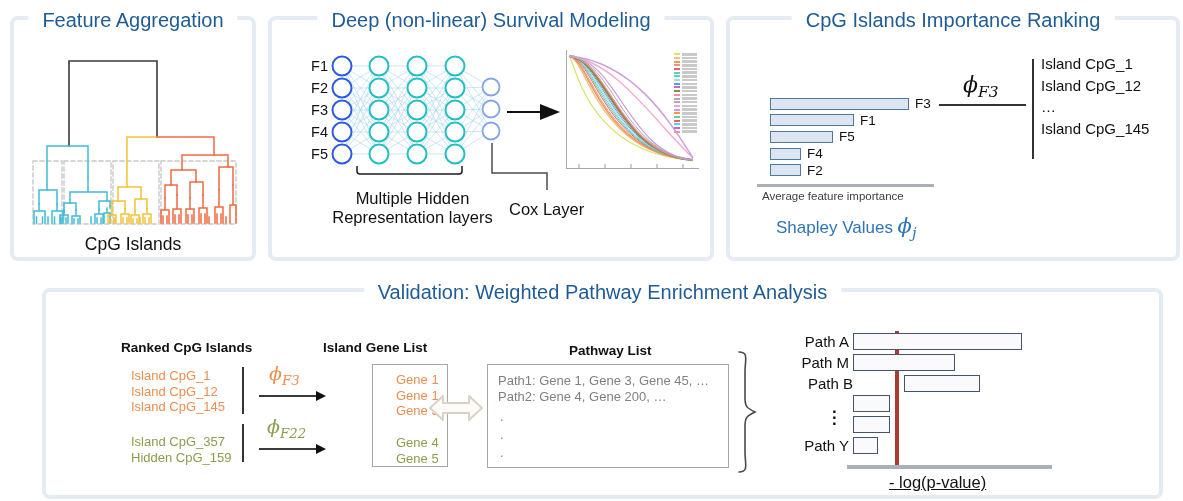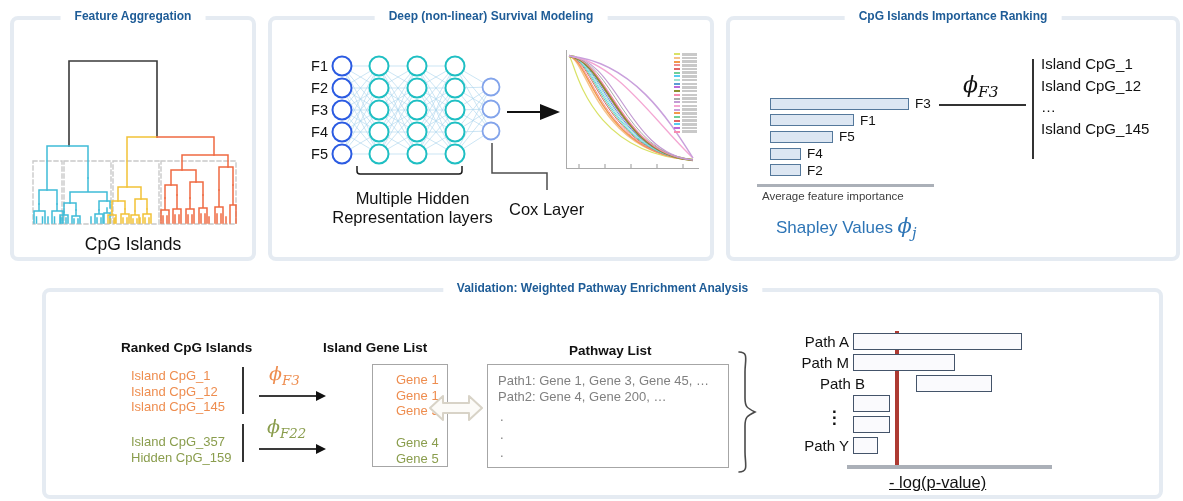--- a/index.html
+++ b/index.html
@@ -1,21 +1,21 @@
 <!DOCTYPE html>
 <html><head>
 <meta charset="utf-8">
 <style>
   html,body{margin:0;padding:0;background:#fff;}
   body{width:1183px;height:501px;position:relative;overflow:hidden;
        font-family:"Liberation Sans",sans-serif;color:#1a1a1a;}
   .panel{position:absolute;border:4px solid #E5EBF2;border-radius:8px;background:#fff;}
   .panel-title{position:absolute;top:-11px;left:50%;transform:translateX(-50%);
        background:#fff;padding:0 14px;white-space:nowrap;
-       color:#1E5C97;font-weight:bold;font-size:12px;}
+       color:#1E5C97;font-weight:normal;font-size:20px;}
   .abs{position:absolute;}
   .phi{font-family:"DejaVu Serif","Liberation Serif",serif;font-style:italic;}
   .phi sub{font-size:70%;}
   
   .nn-caption{position:absolute;text-align:center;font-size:16.5px;color:#111;line-height:19px;}
   .cox-label{position:absolute;font-size:16.5px;color:#111;}
   
   .surv{position:absolute;background:#fff;border-left:1px solid #aaa;border-bottom:1px solid #aaa;}
   .legend{position:absolute;display:flex;flex-direction:column;gap:1.2px;}
   .legend .row{display:flex;align-items:center;gap:2px;}
@@ -470,21 +470,21 @@
     <div class="gray-axis" style="left:53px;top:132px;width:205px;height:4px;"></div>
     <div class="xlabel" style="left:95px;top:140px;">- log(p-value)</div>
   <div class="pw-row" style="left: 0px; top: 0px;">
         <div class="pw-label">Path A</div>
         <div class="pw-bar" style="width: 167px;"></div>
       </div>
       <div class="pw-row" style="left: 0px; top: 20.8px;">
         <div class="pw-label">Path M</div>
         <div class="pw-bar" style="width: 100px;"></div>
       </div>
-      <div class="pw-row" style="left: 16px; top: 41.6px; gap: 47px;">
+      <div class="pw-row" style="left: 4px; top: 41.6px; gap: 47px;">
         <div class="pw-label">Path B</div>
         <div class="pw-bar" style="width: 74px;"></div>
       </div>
       <div class="pw-row" style="left: 0px; top: 62.4px;">
         <div class="pw-label"></div>
         <div class="pw-bar" style="width: 35px;"></div>
       </div>
       <div class="pw-row" style="left: 0px; top: 83.2px;">
         <div class="pw-label"></div>
         <div class="pw-bar" style="width: 35px;"></div>

